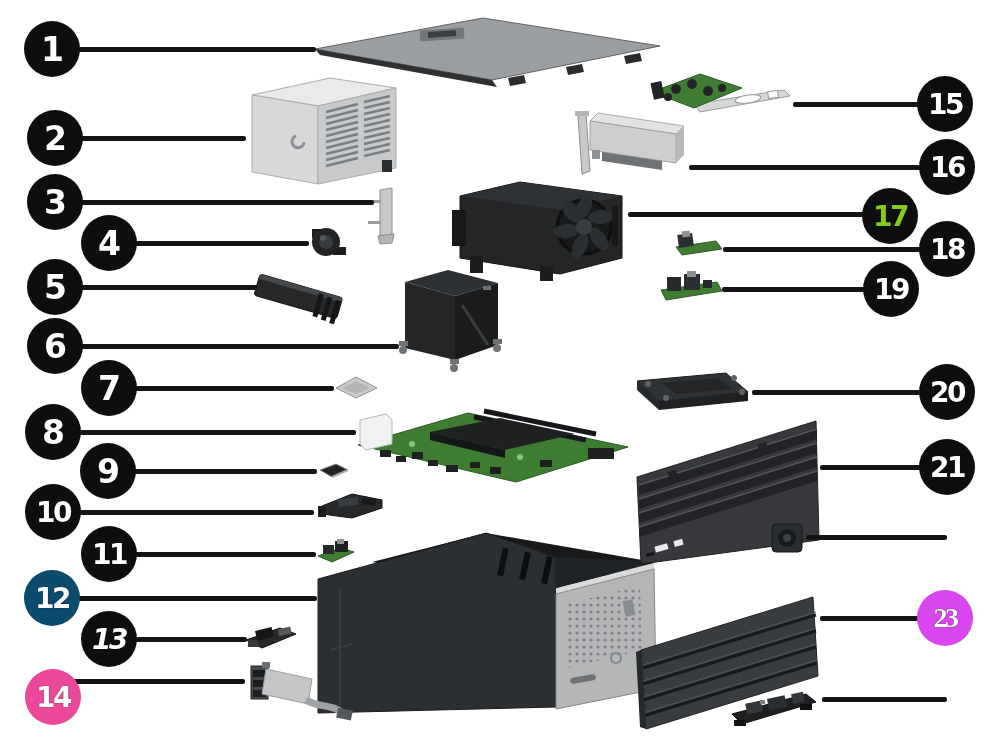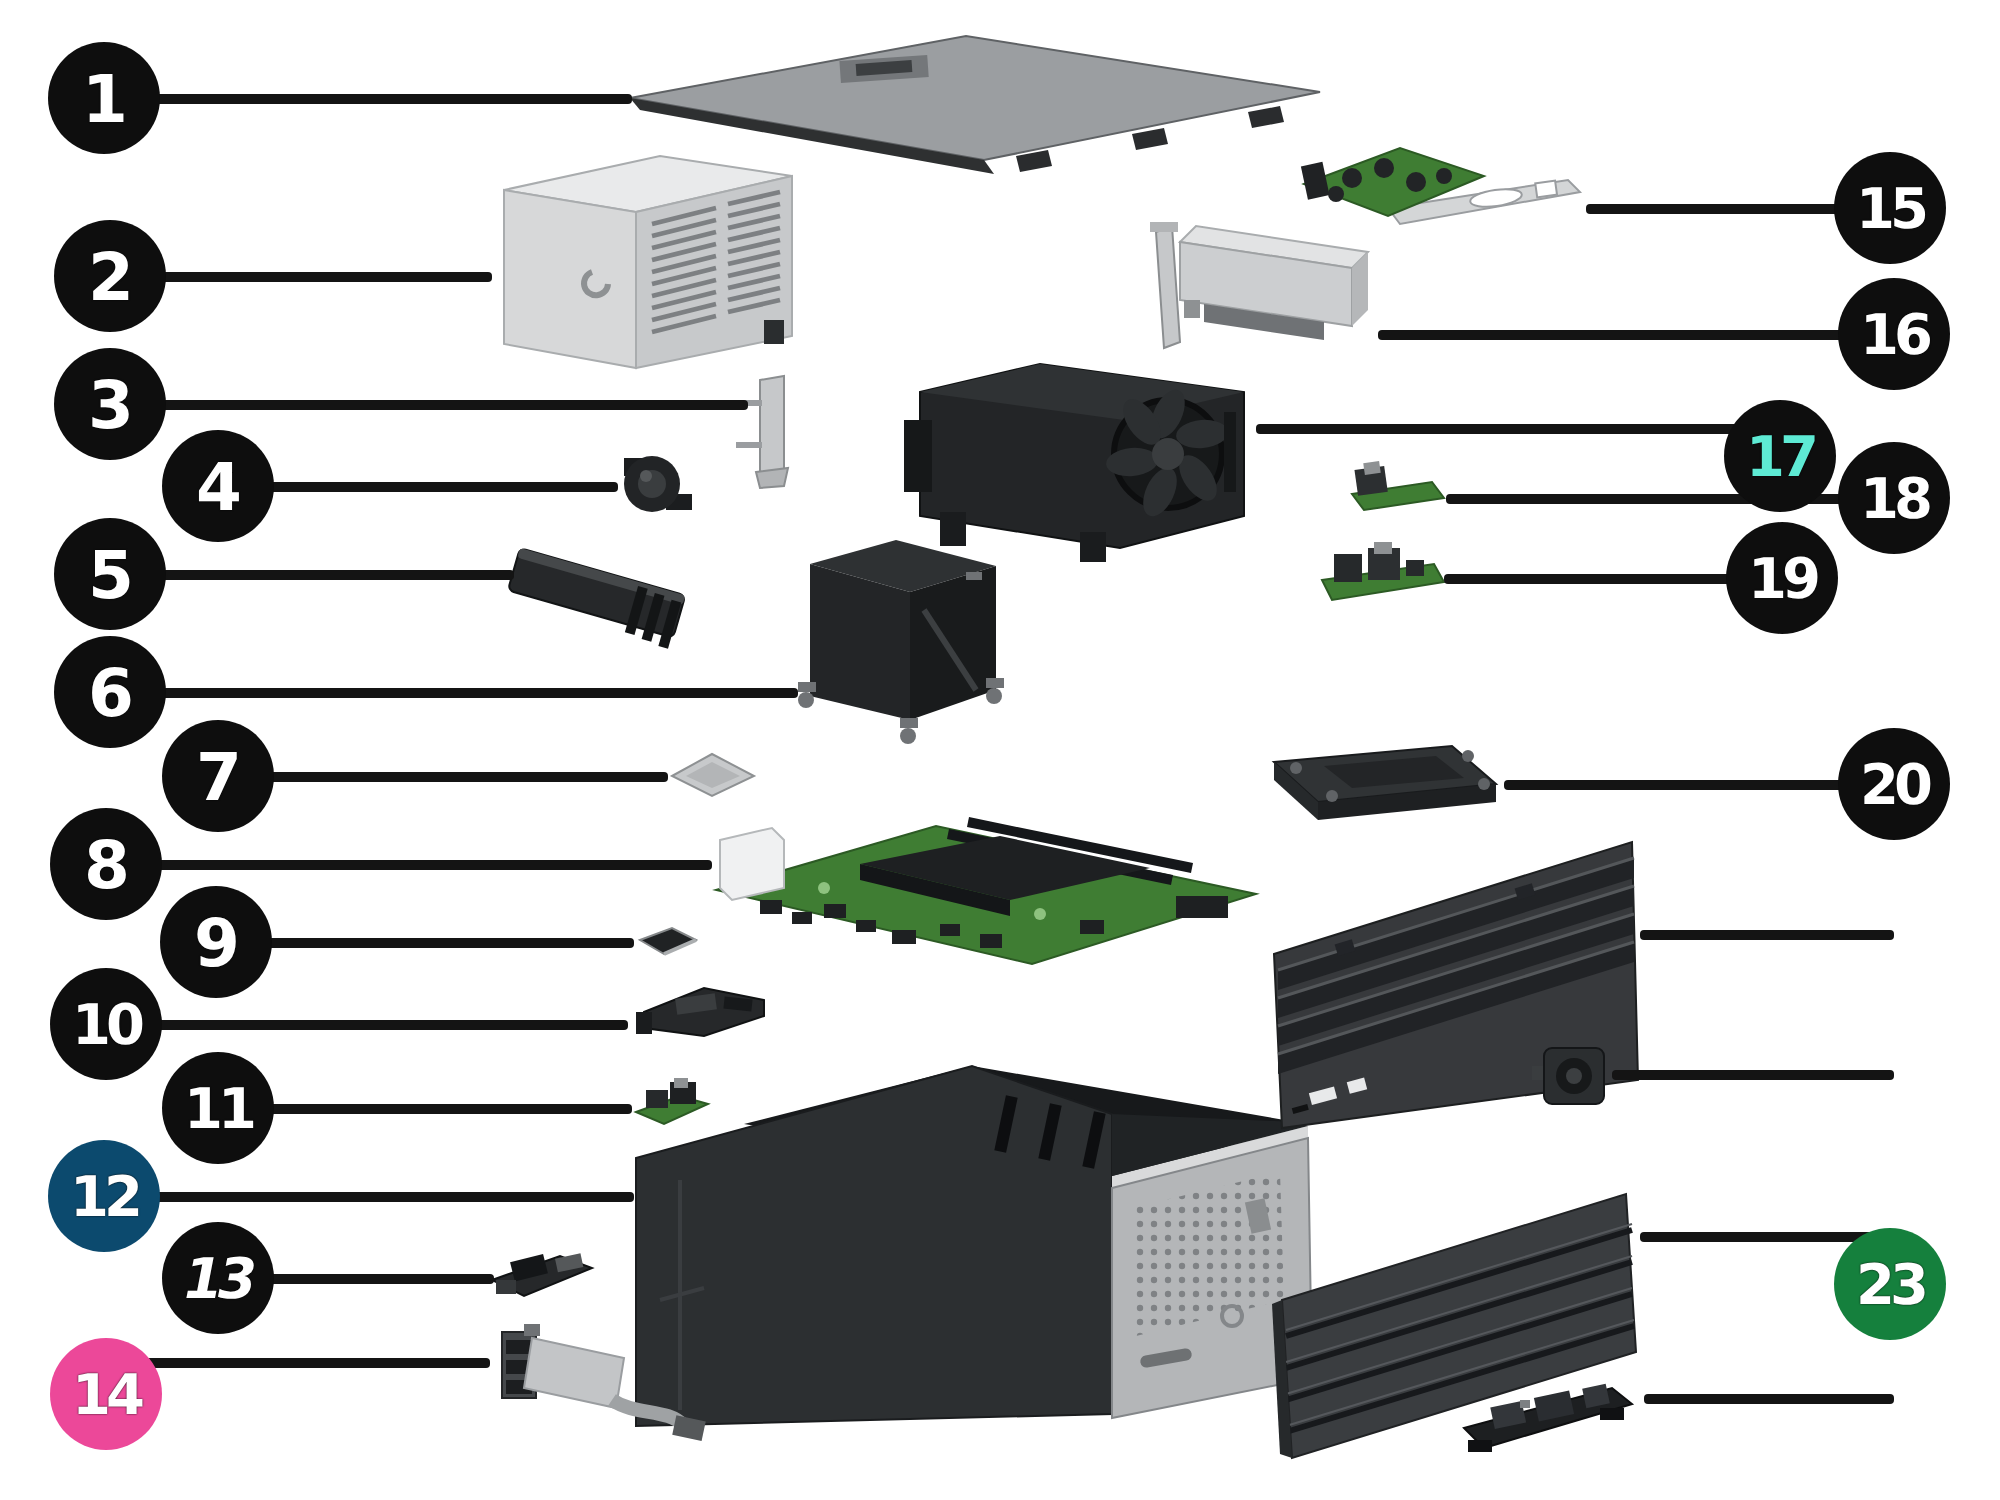--- a/index.html
+++ b/index.html
@@ -348,26 +348,27 @@
       <div class="badge two-digit" style="left: 24px; top: 570px; background: #0c4a6e; color: rgb(255, 255, 255);">12</div>
       <div class="leader-line" style="left: 109px; width: 138px; top: 637px; background: rgb(20, 20, 20);"></div>
       <div class="badge two-digit" style="left: 81px; top: 611px; background: rgb(14, 14, 14); color: rgb(255, 255, 255); font-style: italic;">13</div>
       <div class="leader-line" style="left: 53px; width: 192px; top: 679px; background: rgb(20, 20, 20);"></div>
       <div class="badge two-digit" style="left: 25px; top: 669px; background: #ec4899; color: rgb(255, 255, 255);">14</div>
       <div class="leader-line" style="left: 793px; width: 152px; top: 102px; background: rgb(20, 20, 20);"></div>
       <div class="badge two-digit" style="left: 917px; top: 76px; background: rgb(14, 14, 14); color: rgb(255, 255, 255);">15</div>
       <div class="leader-line" style="left: 689px; width: 258px; top: 165px; background: rgb(20, 20, 20);"></div>
       <div class="badge two-digit" style="left: 919px; top: 139px; background: rgb(14, 14, 14); color: rgb(255, 255, 255); text-align: right;">16</div>
       <div class="leader-line" style="left: 628px; width: 262px; top: 212px; background: rgb(20, 20, 20);"></div>
-      <div class="badge two-digit" style="left: 862px; top: 200px; background: rgb(14, 14, 14); color: #5eead4;">17</div>
+      <div class="badge two-digit" style="left: 862px; top: 188px; background: rgb(14, 14, 14); color: #84cc16;">17</div>
       <div class="leader-line" style="left: 723px; width: 224px; top: 247px; background: rgb(20, 20, 20);"></div>
       <div class="badge two-digit" style="left: 919px; top: 221px; background: rgb(14, 14, 14); color: rgb(255, 255, 255);">18</div>
       <div class="leader-line" style="left: 722px; width: 169px; top: 287px; background: rgb(20, 20, 20);"></div>
       <div class="badge two-digit" style="left: 863px; top: 261px; background: rgb(14, 14, 14); color: rgb(255, 255, 255);">19</div>
       <div class="leader-line" style="left: 752px; width: 195px; top: 390px; background: rgb(20, 20, 20);"></div>
       <div class="badge two-digit" style="left: 919px; top: 364px; background: rgb(14, 14, 14); color: rgb(255, 255, 255);">20</div>
       <div class="leader-line" style="left: 820px; width: 127px; top: 465px; background: rgb(20, 20, 20);"></div>
+      <div class="badge two-digit" style="left: 919px; top: 439px; background: rgb(14, 14, 14); color: rgb(255, 255, 255);">21</div>
       <div class="leader-line" style="left: 806px; width: 141px; top: 535px; background: rgb(20, 20, 20);"></div>
       <div class="leader-line" style="left: 820px; width: 125px; top: 616px; background: rgb(20, 20, 20);"></div>
-      <div class="badge two-digit" style="left: 917px; top: 614px; background: #15803d; color: rgb(255, 255, 255);">23</div>
+      <div class="badge two-digit" style="left: 917px; top: 590px; background: #d946ef; color: rgb(255, 255, 255); font-family: Liberation Serif, serif;">23</div>
       <div class="leader-line" style="left: 822px; width: 125px; top: 697px; background: rgb(20, 20, 20);"></div>
     </div>
 </div>
 
 </body></html>

